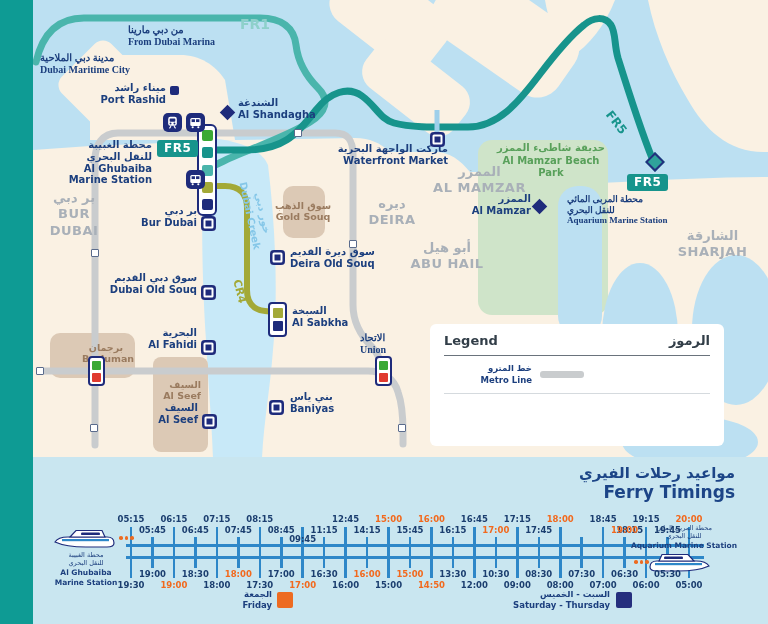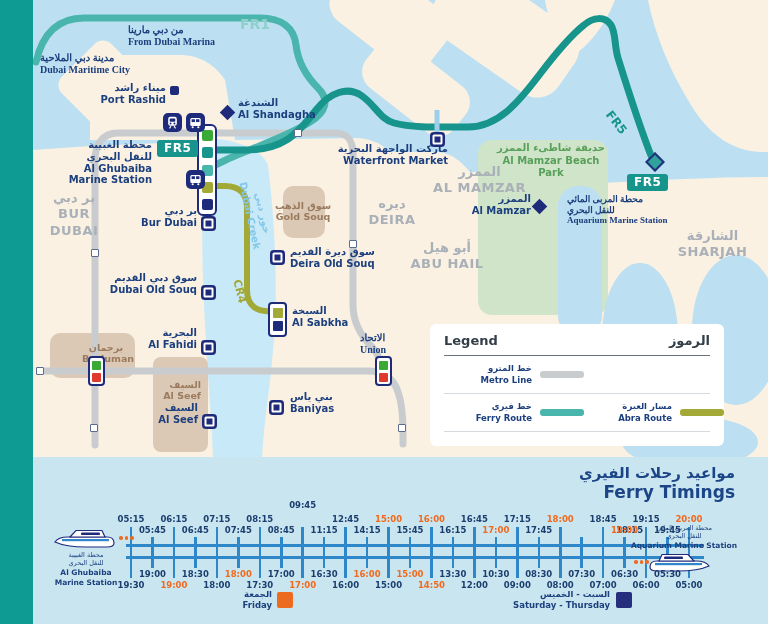--- a/index.html
+++ b/index.html
@@ -287,36 +287,20 @@
       <span>Legend</span>
       <span>الرموز</span>
     </div>
     <div class="row">
       <div class="litem">
         <div class="txt">
             <div>خط المترو</div>
             <div>Metro Line</div>
           </div>
         <i class="swatch" style="background: rgb(201, 204, 206);"></i>
-      </div>
-    </div>
-    <div class="row">
-      <div class="litem">
-        <div class="txt">
-            <div>خط فيري</div>
-            <div>Ferry Route</div>
-          </div>
-        <i class="swatch" style="background: rgb(74, 181, 172);"></i>
-      </div>
-      <div class="litem">
-        <div class="txt">
-            <div>مسار العبرة</div>
-            <div>Abra Route</div>
-          </div>
-        <i class="swatch" style="background: rgb(163, 169, 55);"></i>
       </div>
     </div>
   </div>
 
   <div id="ft-title" class="abs">
     <div class="ar">مواعيد رحلات الفيري</div>
     <div class="en">Ferry Timings</div>
   </div>
 
   <div class="abs tline" style="left:126px;top:544px;width:578px"></div>
@@ -340,21 +324,21 @@
       <div class="abs tick" style="left: 237.1px; top: 537px; height: 31px;"></div>
       <div class="abs tlabel" style="left: 223.3px; top: 525px; color: rgb(27, 62, 111);">07:45</div>
       <div class="abs tlabel" style="left: 223.3px; top: 569px; color: rgb(242, 105, 29);">18:00</div>
       <div class="abs tick" style="left: 258.56px; top: 527px; height: 51px;"></div>
       <div class="abs tlabel" style="left: 244.76px; top: 514px; color: rgb(27, 62, 111);">08:15</div>
       <div class="abs tlabel" style="left: 244.76px; top: 580px; color: rgb(27, 62, 111);">17:30</div>
       <div class="abs tick" style="left: 280.02px; top: 537px; height: 31px;"></div>
       <div class="abs tlabel" style="left: 266.22px; top: 525px; color: rgb(27, 62, 111);">08:45</div>
       <div class="abs tlabel" style="left: 266.22px; top: 569px; color: rgb(27, 62, 111);">17:00</div>
       <div class="abs tick" style="left: 301.48px; top: 527px; height: 51px;"></div>
-      <div class="abs tlabel" style="left: 287.68px; top: 500px; color: rgb(27, 62, 111);">09:45</div>
+      <div class="abs tlabel" style="left: 287.68px; top: 534px; color: rgb(27, 62, 111);">09:45</div>
       <div class="abs tlabel" style="left: 287.68px; top: 580px; color: rgb(242, 105, 29);">17:00</div>
       <div class="abs tick" style="left: 322.94px; top: 537px; height: 31px;"></div>
       <div class="abs tlabel" style="left: 309.14px; top: 525px; color: rgb(27, 62, 111);">11:15</div>
       <div class="abs tlabel" style="left: 309.14px; top: 569px; color: rgb(27, 62, 111);">16:30</div>
       <div class="abs tick" style="left: 344.4px; top: 527px; height: 51px;"></div>
       <div class="abs tlabel" style="left: 330.6px; top: 514px; color: rgb(27, 62, 111);">12:45</div>
       <div class="abs tlabel" style="left: 330.6px; top: 580px; color: rgb(27, 62, 111);">16:00</div>
       <div class="abs tick" style="left: 365.86px; top: 537px; height: 31px;"></div>
       <div class="abs tlabel" style="left: 352.06px; top: 525px; color: rgb(27, 62, 111);">14:15</div>
       <div class="abs tlabel" style="left: 352.06px; top: 569px; color: rgb(242, 105, 29);">16:00</div>

